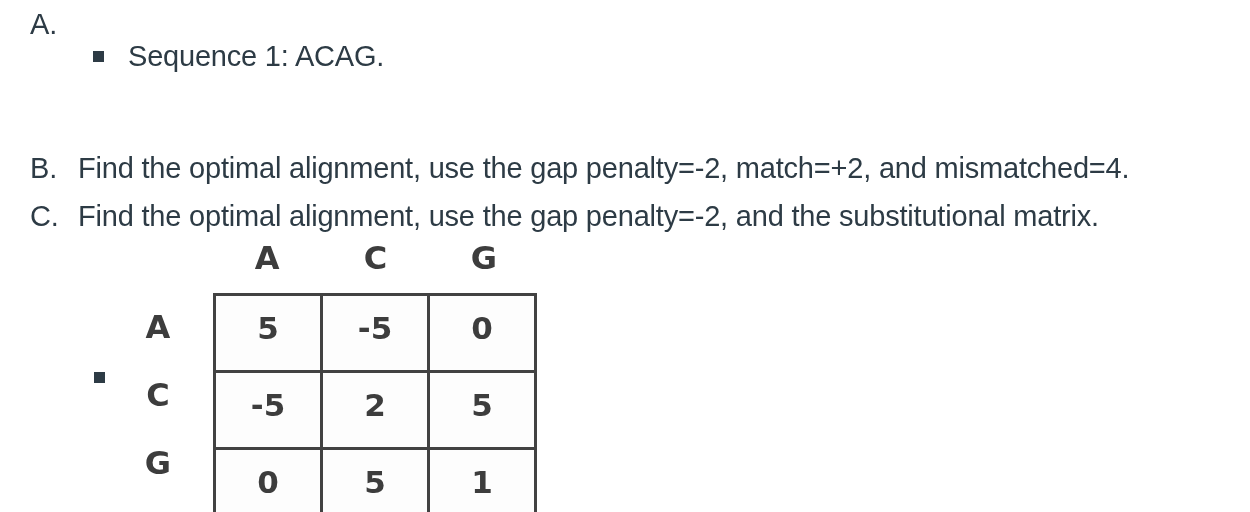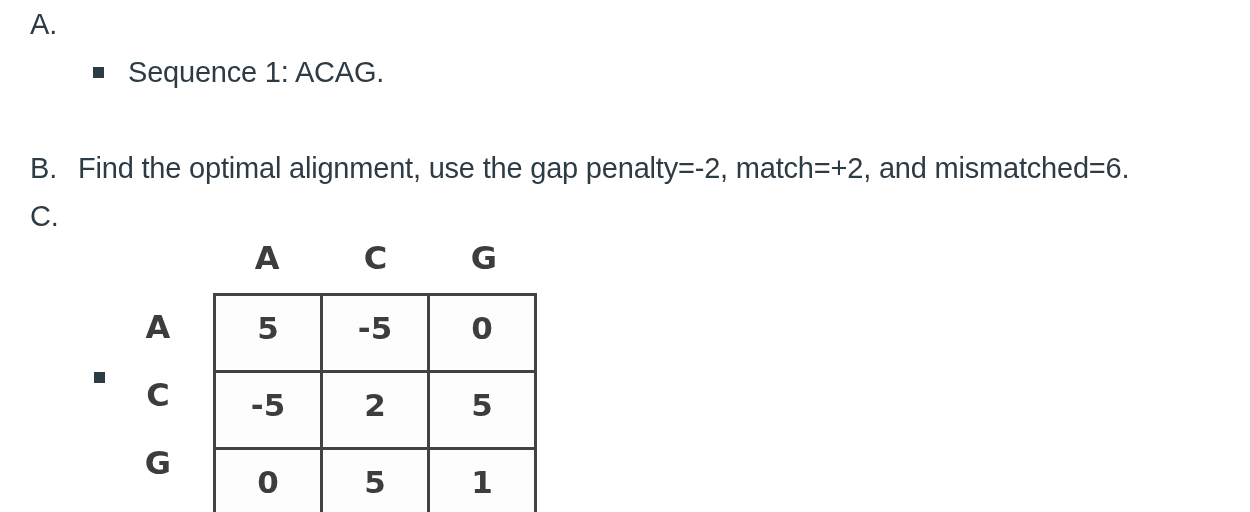--- a/index.html
+++ b/index.html
@@ -89,33 +89,34 @@
 </style>
 </head>
 <body>
 
 <div class="canvas">
 
   <div class="tline" style="top:0px">
     <span class="marker">A.</span>
   </div>
 
-  <div class="blt-line" style="top:48px">
+  <div class="blt-line" style="top:32px">
     <span class="sq"></span>
     <span>Sequence 1: ACAG.</span>
   </div>
 
 
   <div class="tline" style="top:144px">
     <span class="marker">B.</span>
-    <span>Find the optimal alignment, use the gap penalty=-2, match=+2, and mismatched=6.</span>
+    <span>Find the optimal alignment, use the gap penalty=-2, match=+2, and mismatched=4.</span>
   </div>
 
   <div class="tline" style="top:192px">
     <span class="marker">C.</span>
+    <span>Find the optimal alignment, use the gap penalty=-2, and the substitutional matrix.</span>
   </div>
 
   <div class="matrix-wrap">
     <span class="matrix-bullet"></span>
 
     <div class="matrix-img">
 
       <div class="col-headers">
         <span>A</span>
         <span>C</span>

